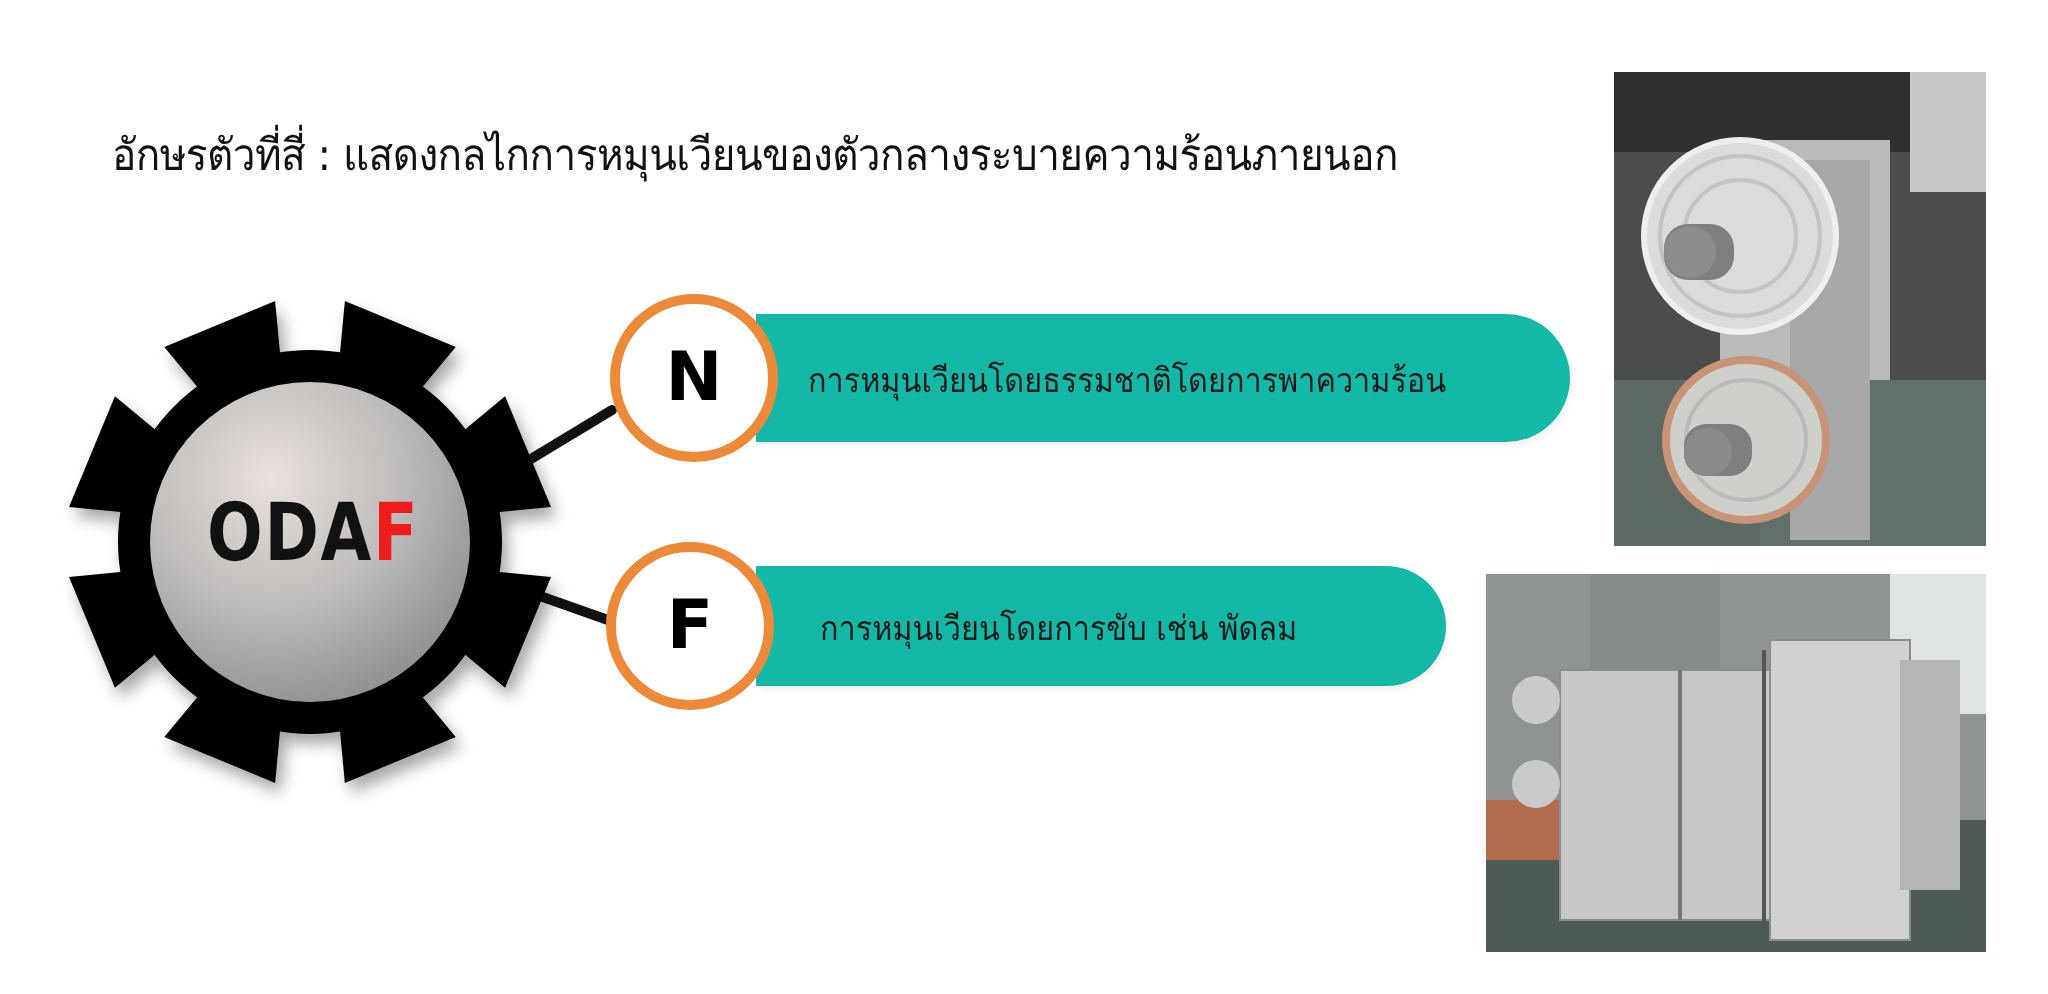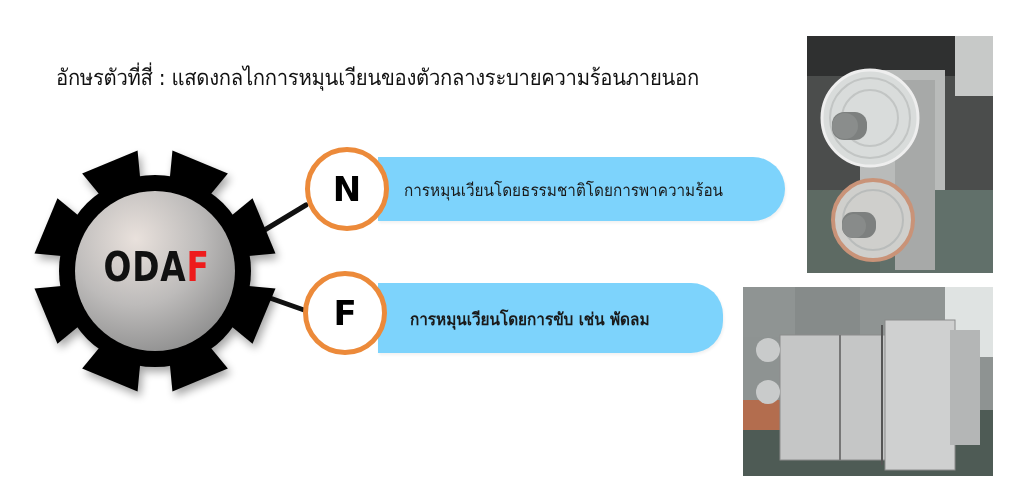--- a/index.html
+++ b/index.html
@@ -29,21 +29,21 @@
     }
     .diagram-svg {
       position: absolute;
       left: 0;
       top: 0;
       width: 1024px;
       height: 497px;
     }
     .pill {
       position: absolute;
-      background: #7dd3fc;
+      background: #14b8a6;
       border-radius: 0 32px 32px 0;
       display: flex;
       align-items: center;
       box-shadow: 1px 2px 3px rgba(0,0,0,0.06);
     }
     .pill-text {
       font-size: 17px;
       color: #1a1a1a;
       white-space: nowrap;
       font-family: "DejaVu Sans", sans-serif;
@@ -189,18 +189,18 @@
   <span>ODA</span><span class="odaf-accent">F</span>
 </div>
 
 <div class="pill" style="left:378px; top:157px; width:407px; height:64px; padding-left:26px; box-sizing:border-box;">
   <span class="pill-text">การหมุนเวียนโดยธรรมชาติโดยการพาความร้อน</span>
 </div>
 <div class="badge" style="left:305px; top:147px;">
   <span class="badge-letter">N</span>
 </div>
 
-<div class="pill" style="left:378px; top:283px; width:345px; height:70px; padding-left:32px; box-sizing:border-box;font-weight:bold;">
+<div class="pill" style="left:378px; top:283px; width:345px; height:60px; padding-left:32px; box-sizing:border-box;">
   <span class="pill-text">การหมุนเวียนโดยการขับ เช่น พัดลม</span>
 </div>
 <div class="badge" style="left:303px; top:271px;">
   <span class="badge-letter">F</span>
 </div>
 
 </body></html>

